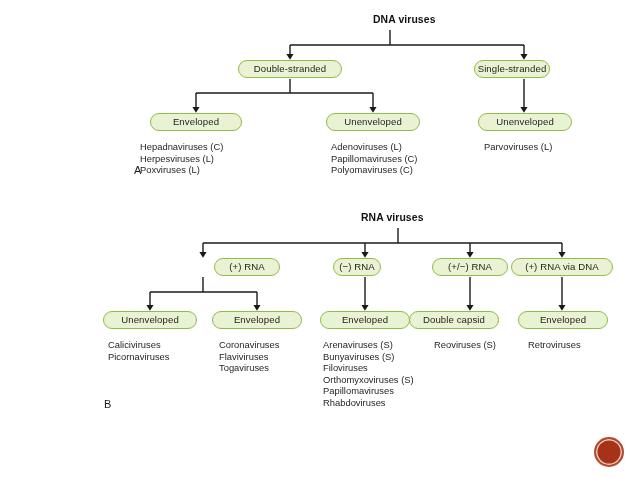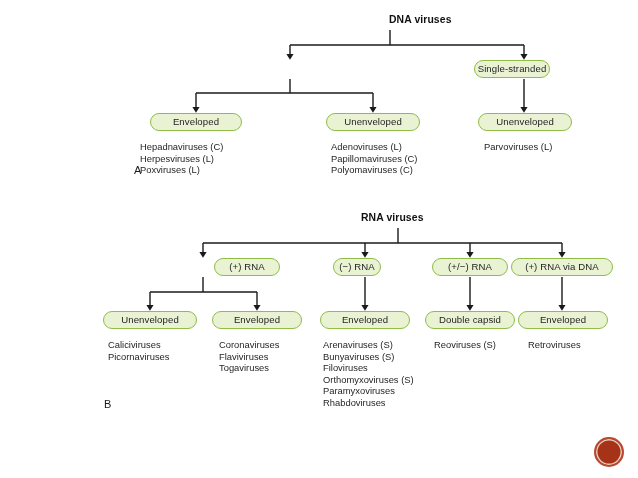--- a/index.html
+++ b/index.html
@@ -120,22 +120,23 @@
       <line x1="257" y1="292" x2="257" y2="308" marker-end="url(#arrow)"></line>
 
       <line x1="365" y1="277" x2="365" y2="308" marker-end="url(#arrow)"></line>
 
       <line x1="470" y1="277" x2="470" y2="308" marker-end="url(#arrow)"></line>
 
       <line x1="562" y1="277" x2="562" y2="308" marker-end="url(#arrow)"></line>
     </g>
   </svg>
 
-  <div class="root-title" style="left:365px; top:14px;padding-left:24px;">DNA viruses</div>
-
+  <div class="root-title" style="left:349px; top:14px;padding-left:24px;">DNA viruses</div>
+
+  <div class="node" style="left:238px; top:60px; width:104px;">Double-stranded</div>
 
   <div class="node" style="left:474px; top:60px; width:76px;">Single-stranded</div>
 
   <div class="node" style="left:150px; top:113px; width:92px;">Enveloped</div>
 
   <div class="node" style="left:326px; top:113px; width:94px;">Unenveloped</div>
 
   <div class="node" style="left:478px; top:113px; width:94px;">Unenveloped</div>
 
   <div class="vlist" style="left:140px; top:141px;">
@@ -165,41 +166,41 @@
   <div class="node" style="left:432px; top:258px; width:76px;">(+/−) RNA</div>
 
   <div class="node" style="left:511px; top:258px; width:102px;">(+) RNA via DNA</div>
 
   <div class="node" style="left:103px; top:311px; width:94px;">Unenveloped</div>
 
   <div class="node" style="left:212px; top:311px; width:90px;">Enveloped</div>
 
   <div class="node" style="left:320px; top:311px; width:90px;">Enveloped</div>
 
-  <div class="node" style="left:425px; top:311px; width:90px;">Double capsid</div>
+  <div class="node" style="left:409px; top:311px; width:90px;">Double capsid</div>
 
   <div class="node" style="left:518px; top:311px; width:90px;">Enveloped</div>
 
   <div class="vlist" style="left:108px; top:339px;">
     <div>Caliciviruses</div>
     <div>Picornaviruses</div>
   </div>
 
   <div class="vlist" style="left:219px; top:339px;">
     <div>Coronaviruses</div>
     <div>Flaviviruses</div>
     <div>Togaviruses</div>
   </div>
 
   <div class="vlist" style="left:323px; top:339px;">
     <div>Arenaviruses (S)</div>
     <div>Bunyaviruses (S)</div>
     <div>Filoviruses</div>
     <div>Orthomyxoviruses (S)</div>
-    <div>Paramyxoviruses</div>
+    <div>Papillomaviruses</div>
     <div>Rhabdoviruses</div>
   </div>
 
   <div class="vlist" style="left:434px; top:339px;">
     <div>Reoviruses (S)</div>
   </div>
 
   <div class="vlist" style="left:528px; top:339px;">
     <div>Retroviruses</div>
   </div>

